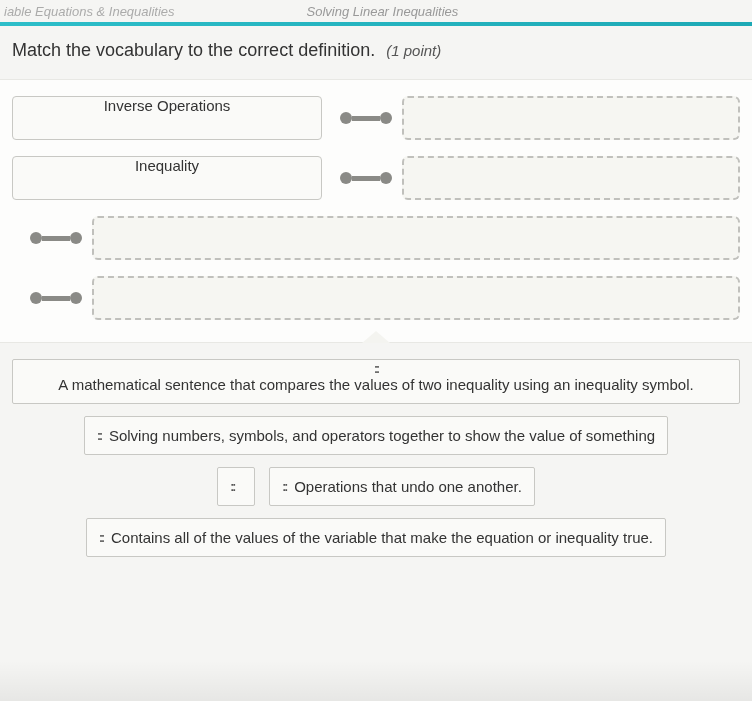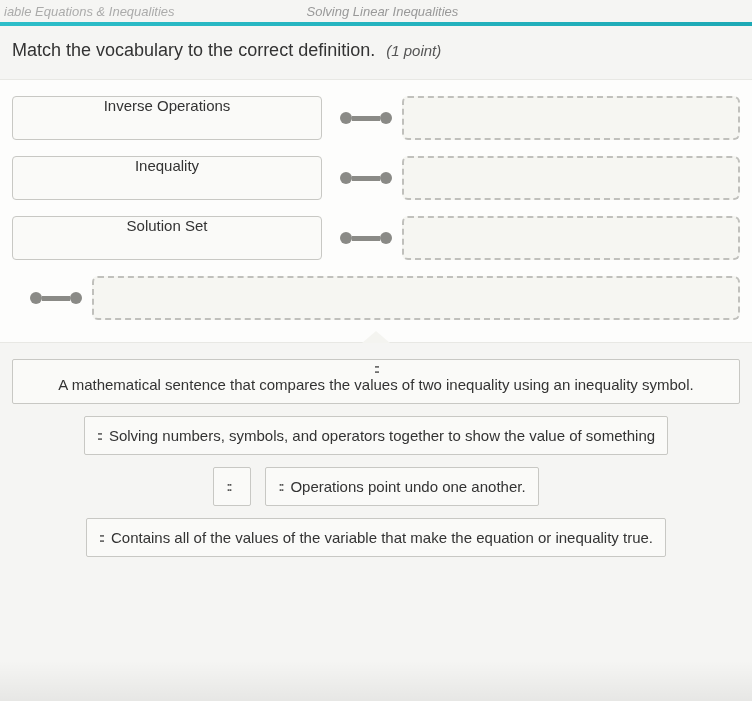--- a/index.html
+++ b/index.html
@@ -180,23 +180,20 @@
     </div>
     <div class="connector">
       <div class="dot"></div>
         <div class="bar"></div>
         <div class="dot"></div>
     </div>
     <div class="target-box"></div>
   </div>
 
   <div class="match-row">
-    <div class="term-box">
-      <span>Solution Set</span>
-    </div>
     <div class="connector">
       <div class="dot"></div>
         <div class="bar"></div>
         <div class="dot"></div>
     </div>
     <div class="target-box"></div>
   </div>
 
   <div class="match-row">
     <div class="connector">
@@ -224,21 +221,21 @@
       <span>Solving numbers, symbols, and operators together to show the value of something</span>
     </div>
   </div>
 
   <div class="choice-row">
     <div class="choice">
       <span class="drag-icon">::</span>
     </div>
     <div class="choice">
       <span class="drag-icon">::</span>
-      <span>Operations point undo one another.</span>
+      <span>Operations that undo one another.</span>
     </div>
   </div>
 
   <div class="choice-row">
     <div class="choice">
       <span class="drag-icon">::</span>
       <span>Contains all of the values of the variable that make the equation or inequality true.</span>
     </div>
   </div>
 

